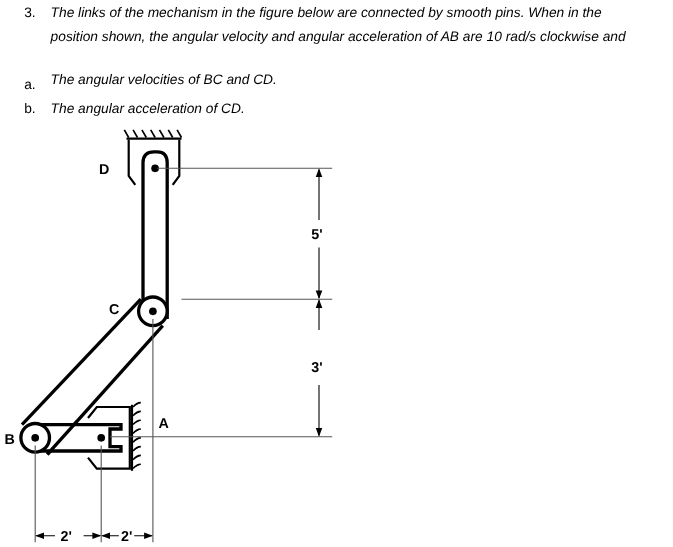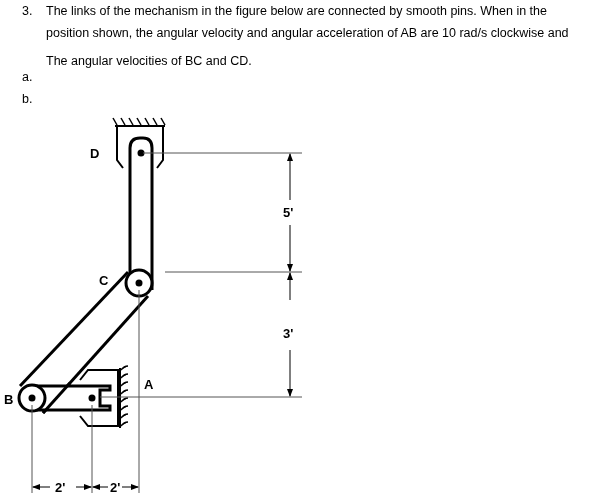--- a/index.html
+++ b/index.html
@@ -1,33 +1,34 @@
 <!DOCTYPE html>
 <html><head>
 <meta charset="utf-8">
 <style>
   html,body{margin:0;padding:0;background:#fff;}
   body{width:612px;height:497px;position:relative;overflow:hidden;font-family:"Liberation Sans",sans-serif;color:#000;}
   .q{position:absolute;font-size:12.5px;line-height:22px;}
   .num{position:absolute;left:22px;}
-  .txt{position:absolute;left:46px;white-space:nowrap;}
+  .txt{position:absolute;left:46px;white-space:nowrap;font-style:italic;}
   svg{position:absolute;left:0;top:0;}
   .lbl{font-family:"Liberation Sans",sans-serif;font-weight:bold;font-size:13px;}
   .dim{font-family:"Liberation Sans",sans-serif;font-weight:bold;font-size:13px;}
 </style>
 </head>
 <body>
 
 <div class="q" style="top:0;left:0;width:612px;height:110px;">
   <span class="num" style="top:0px;">3.</span>
   <span class="txt" style="top:0px;">The links of the mechanism in the figure below are connected by smooth pins. When in the</span>
   <span class="txt" style="top:22px;">position shown, the angular velocity and angular acceleration of AB are 10 rad/s clockwise and</span>
   <span class="num" style="top:66px;">a.</span>
-  <span class="txt" style="top:50px;">The angular velocities of BC and CD.</span>
+  <span class="txt" style="top:61px;">The angular velocities of BC and CD.</span>
   <span class="num" style="top:88px;">b.</span>
+  <span class="txt" style="top:88px;">The angular acceleration of CD.</span>
 </div>
 
 <svg width="612" height="497" viewBox="0 0 612 497">
   <defs>
     <marker id="ah" markerWidth="8" markerHeight="8" refX="7" refY="4" orient="auto">
       <path d="M0,1 L8,4 L0,7 Z" fill="#000"></path>
     </marker>
   </defs>
 
   <g>

